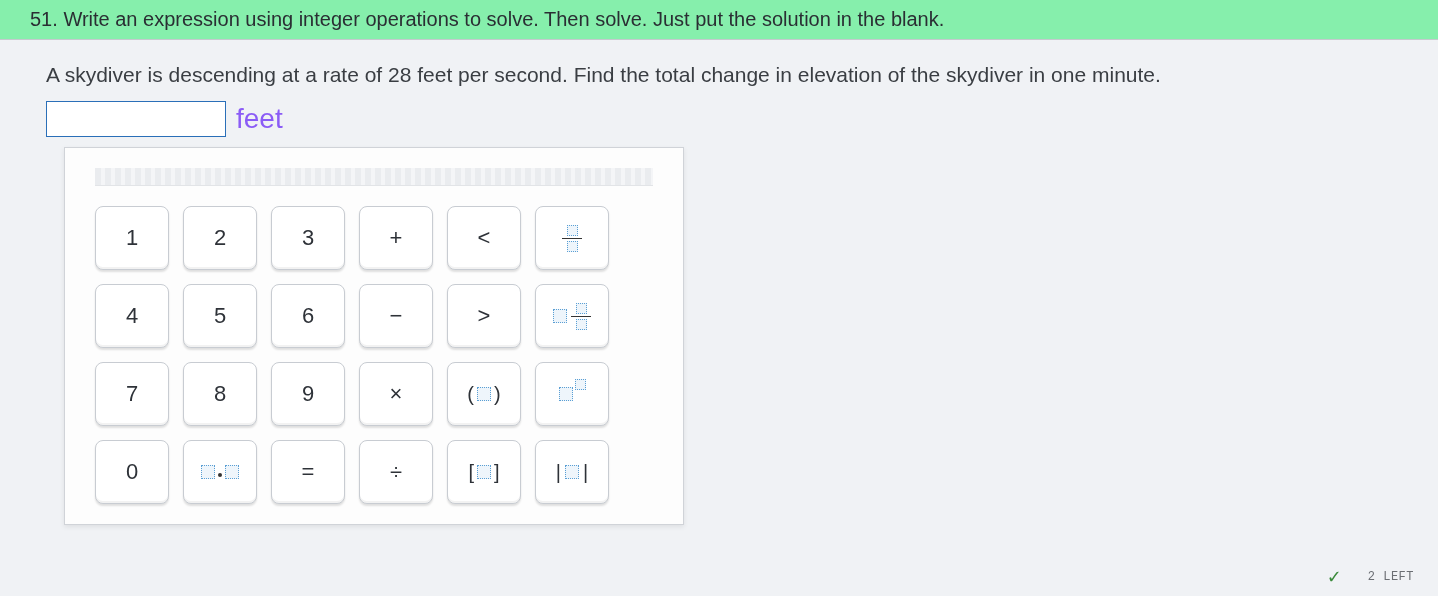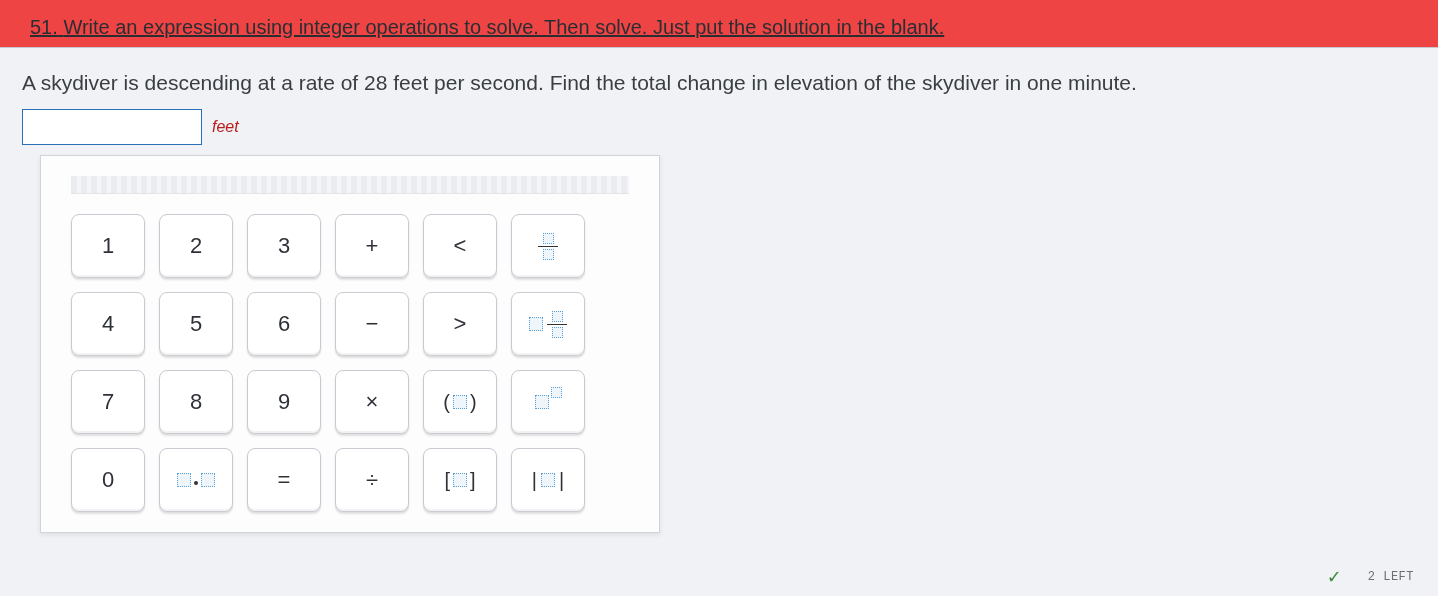--- a/index.html
+++ b/index.html
@@ -8,29 +8,28 @@
       box-sizing: border-box;
     }
     body {
       font-family: 'Segoe UI', Tahoma, Geneva, sans-serif;
       background: #f0f2f5;
       width: 1438px;
       height: 596px;
       overflow: hidden;
     }
     .question-header {
-      background: #ef4444;
-      padding: 16px 20px 8px 30px;
+      background: #86efac;
+      padding: 8px 20px 8px 30px;
       font-size: 20px;
       color: #2a2e33;
       border-bottom: 1px solid #c5c9ce;
-      text-decoration: underline;
     }
     .content {
-      padding: 20px 22px;
+      padding: 20px 46px;
     }
     .problem-text {
       font-size: 21px;
       color: #3a3e43;
       line-height: 1.4;
       margin-bottom: 12px;
     }
     .answer-row {
       display: flex;
       align-items: center;
@@ -42,23 +41,22 @@
       height: 36px;
       border: 1.5px solid #2a6fb8;
       background: #fff;
       padding: 0 10px;
       font-size: 18px;
       color: #333;
       outline: none;
       font-family: serif;
     }
     .unit-label {
-      font-size: 16px;
-      color: #b91c1c;
-      font-style: italic;
+      font-size: 28px;
+      color: #8b5cf6;
     }
     .keypad-container {
       width: 620px;
       background: #fdfdfd;
       border: 1px solid #d0d3d8;
       box-shadow: 0 2px 5px rgba(0,0,0,0.08);
       padding: 20px 30px 20px 30px;
       margin-left: 18px;
     }
     .keypad-header {

